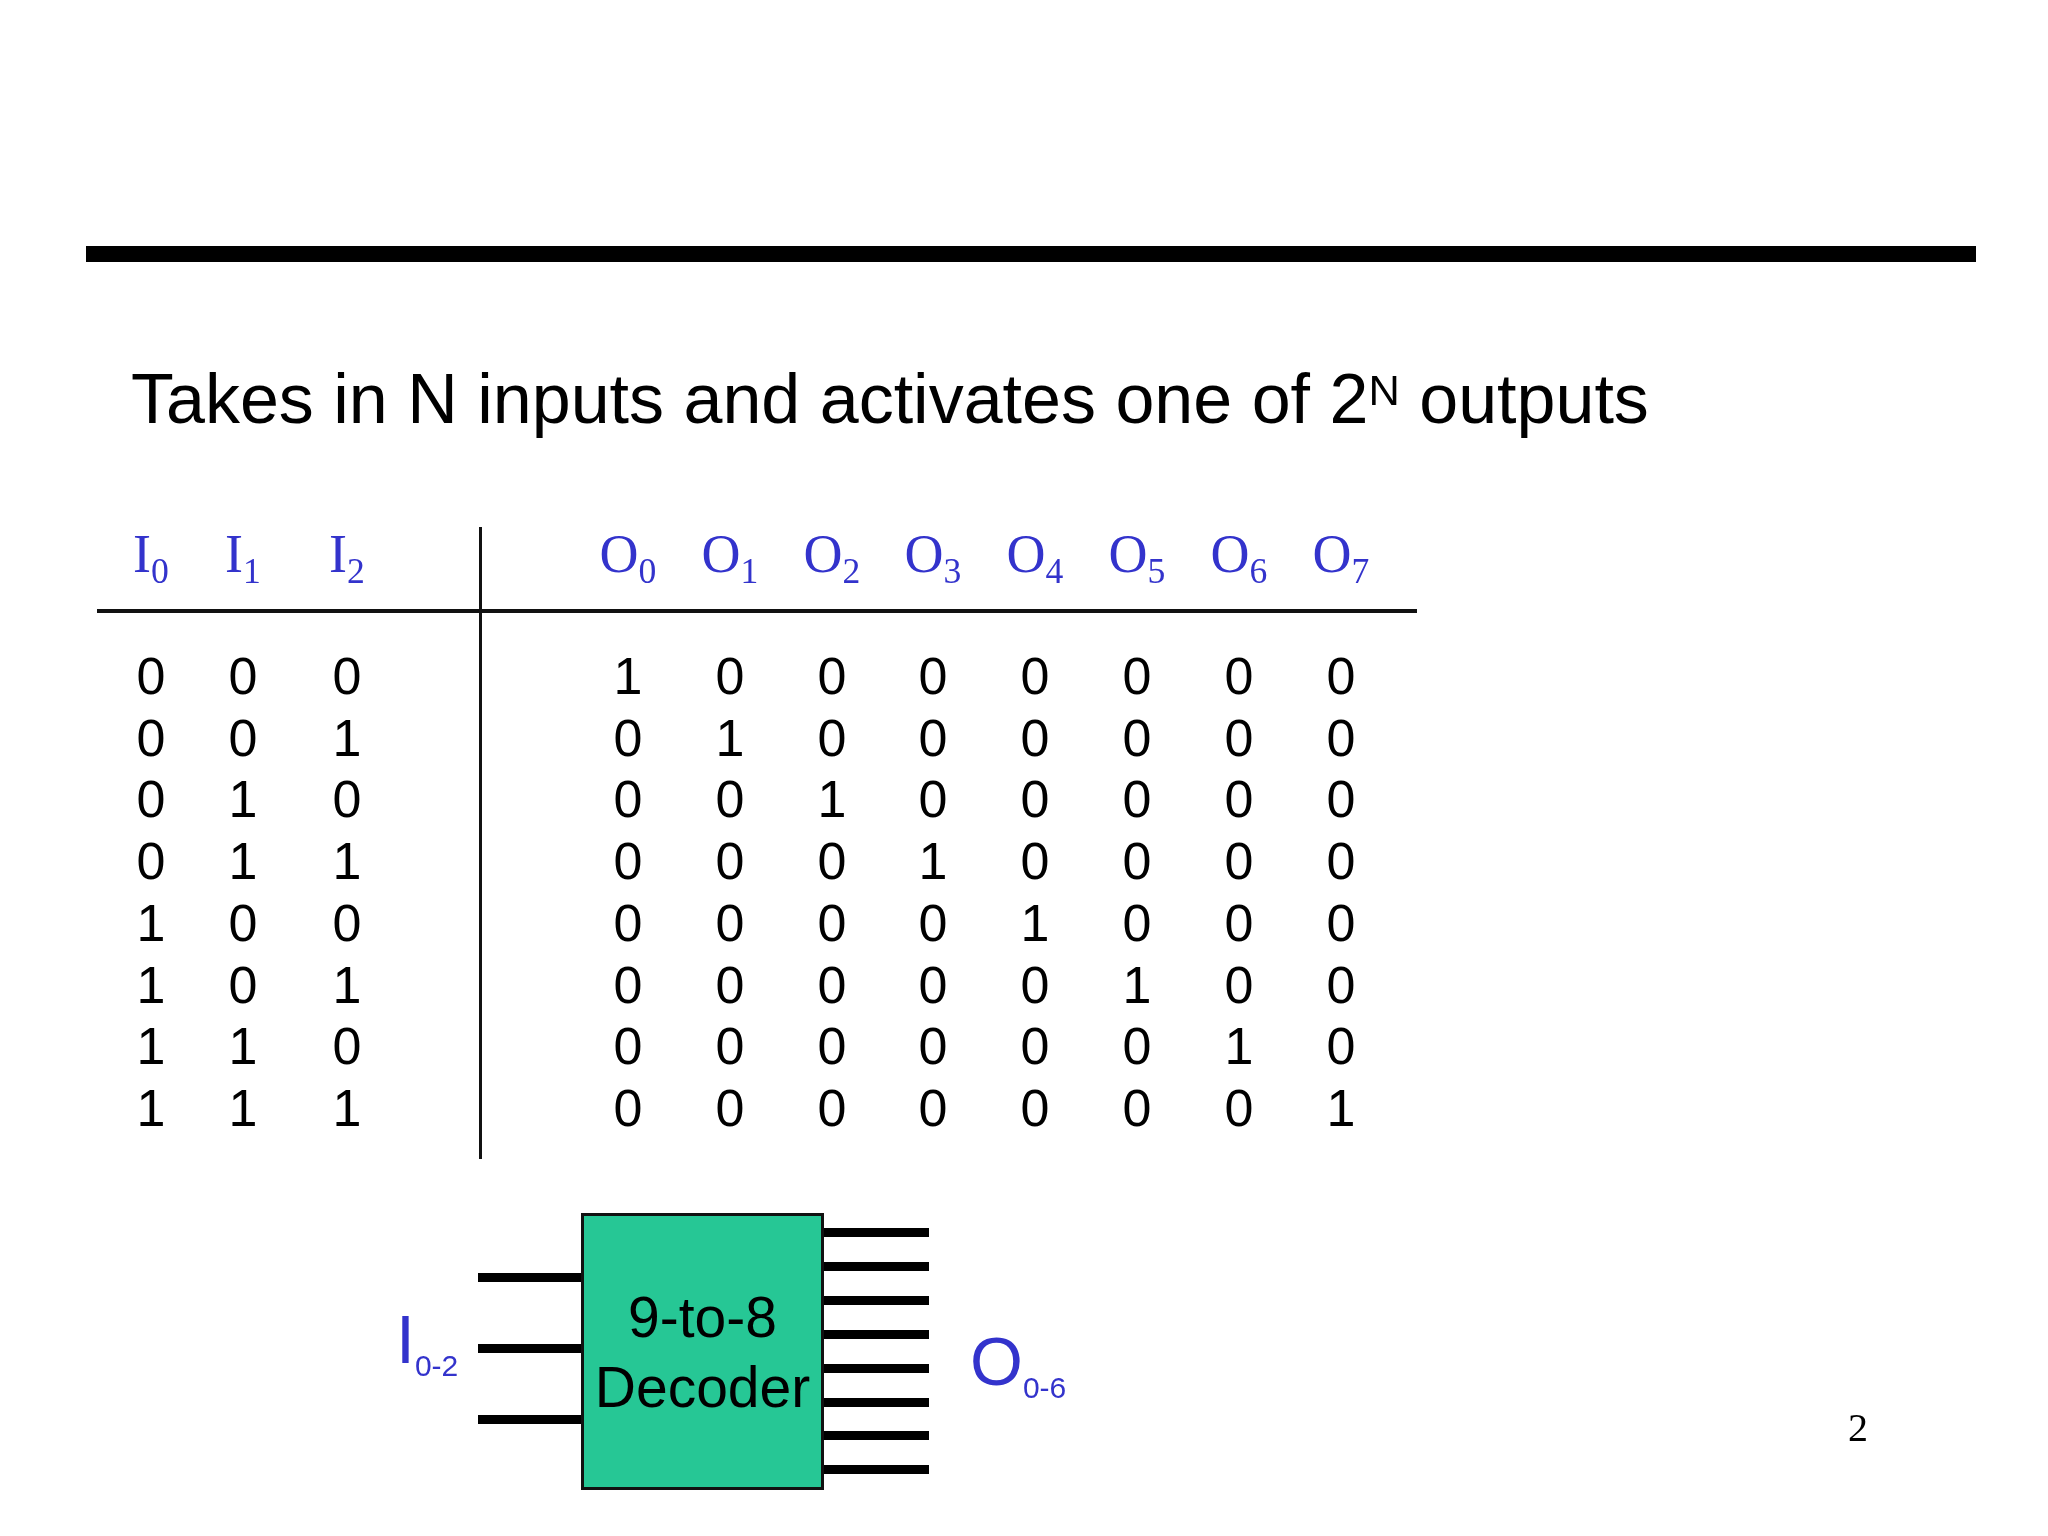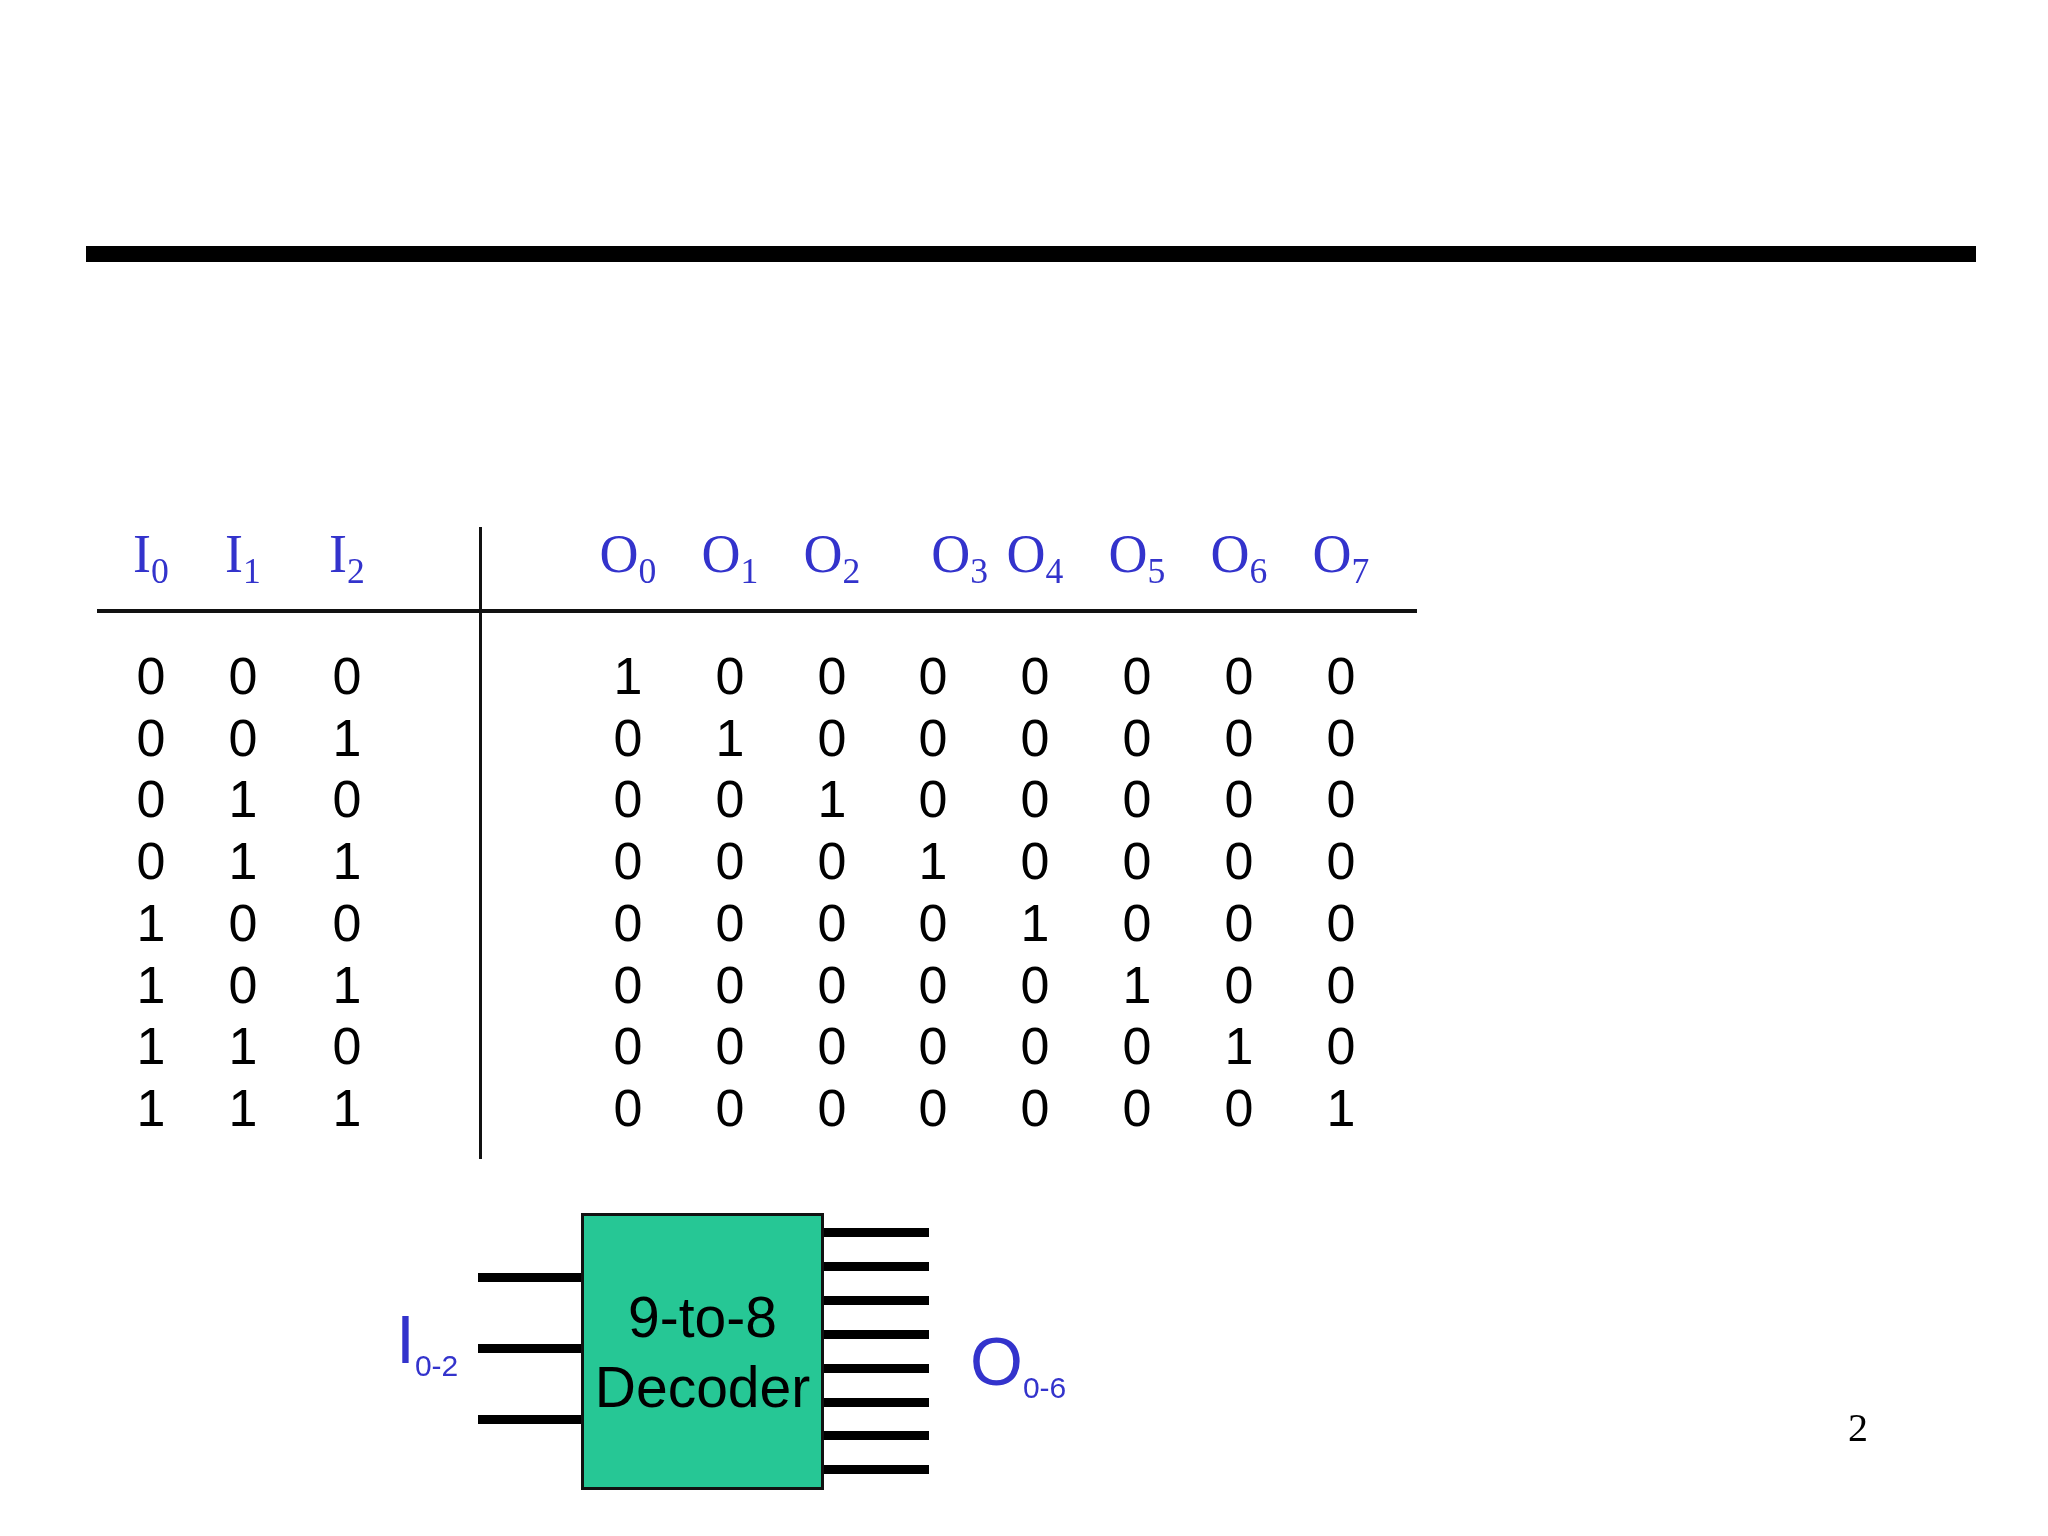--- a/index.html
+++ b/index.html
@@ -81,30 +81,31 @@
     font-size:40px;line-height:1;
   }
 </style>
 </head>
 <body>
 
 <div class="slide">
 
   <div class="title-bar"></div>
 
+  <div class="body-text"><span>Takes in N inputs and activates one of 2</span><sup>N</sup><span> outputs</span></div>
 
   <div class="tt">
     <div class="tt-header" id="tt-header">
         <span class="tt-cell" style="left: 151px; top: 527px;">I<span class="sub">0</span></span>
         <span class="tt-cell" style="left: 243px; top: 527px;">I<span class="sub">1</span></span>
         <span class="tt-cell" style="left: 347px; top: 527px;">I<span class="sub">2</span></span>
         <span class="tt-cell" style="left: 628px; top: 527px;">O<span class="sub">0</span></span>
         <span class="tt-cell" style="left: 730px; top: 527px;">O<span class="sub">1</span></span>
         <span class="tt-cell" style="left: 832px; top: 527px;">O<span class="sub">2</span></span>
-        <span class="tt-cell" style="left: 933px; top: 527px; text-align: right;">O<span class="sub">3</span></span>
+        <span class="tt-cell" style="left: 933px; top: 527px;">O<span class="sub">3</span></span>
         <span class="tt-cell" style="left: 1035px; top: 527px;">O<span class="sub">4</span></span>
         <span class="tt-cell" style="left: 1137px; top: 527px;">O<span class="sub">5</span></span>
         <span class="tt-cell" style="left: 1239px; top: 527px;">O<span class="sub">6</span></span>
         <span class="tt-cell" style="left: 1341px; top: 527px;">O<span class="sub">7</span></span>
       </div>
     <div class="rule-v"></div>
     <div class="rule-h"></div>
     <div id="tt-body">
         <div class="tt-row">
           <span class="tt-cell" style="left: 151px; top: 650px;">0</span>

